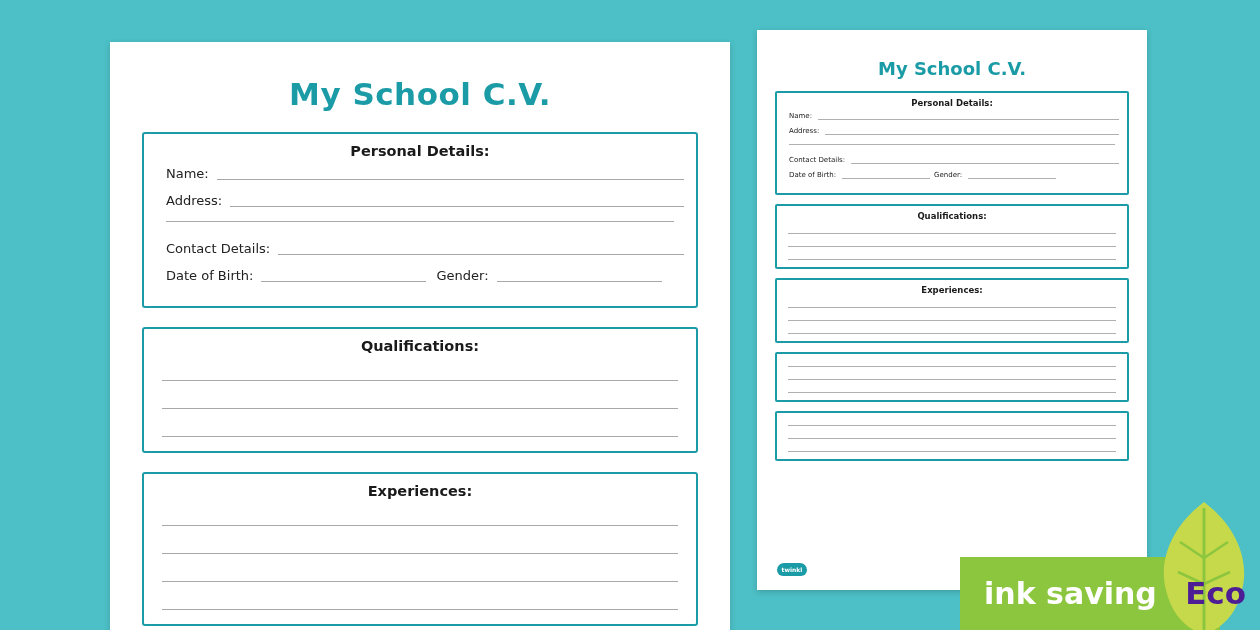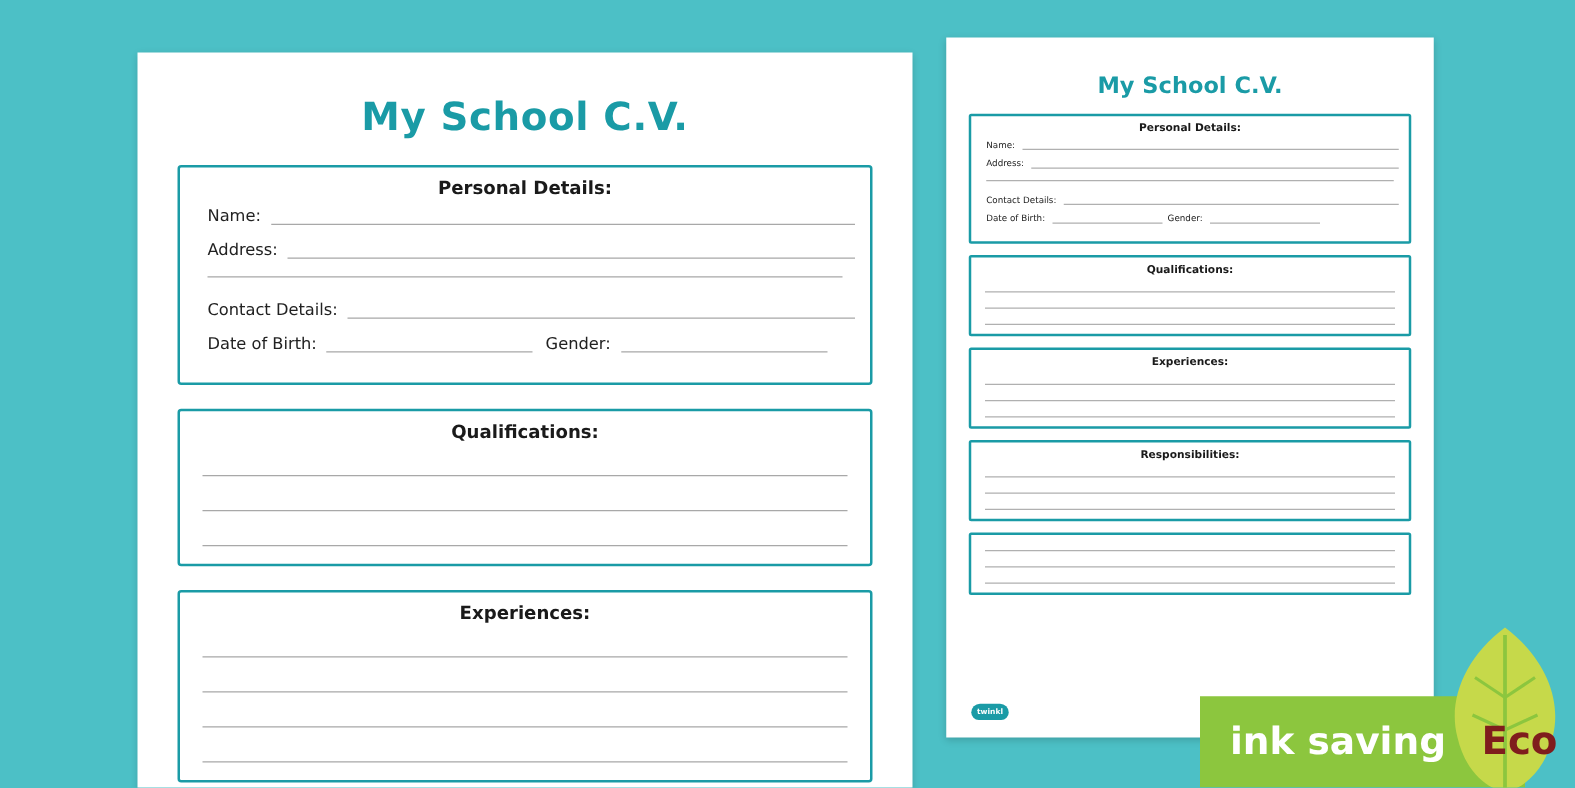--- a/index.html
+++ b/index.html
@@ -202,21 +202,21 @@
     position: absolute;
     right: 2px;
     bottom: -8px;
     width: 108px;
     height: 140px;
   }
   .eco-word {
     position: absolute;
     right: 14px;
     top: 18px;
-    color: #7f1d1d;
+    color: #4c1d95;
     font-size: 31px;
     font-weight: bold;
     font-family: "DejaVu Sans", sans-serif;
     z-index: 3;
   }
 </style>
 </head>
 <body>
 
 <div class="sheet-large">
@@ -314,21 +314,20 @@
   <div class="box-small">
     <div class="box-title-small">Experiences:</div>
     <div class="lines-area-s">
       <div class="rule-s"></div>
       <div class="rule-s"></div>
       <div class="rule-s"></div>
     </div>
   </div>
 
   <div class="box-small">
-    <div class="box-title-small">Responsibilities:</div>
     <div class="lines-area-s">
       <div class="rule-s"></div>
       <div class="rule-s"></div>
       <div class="rule-s"></div>
     </div>
   </div>
 
   <div class="box-small">
     <div class="lines-area-s">
       <div class="rule-s"></div>

